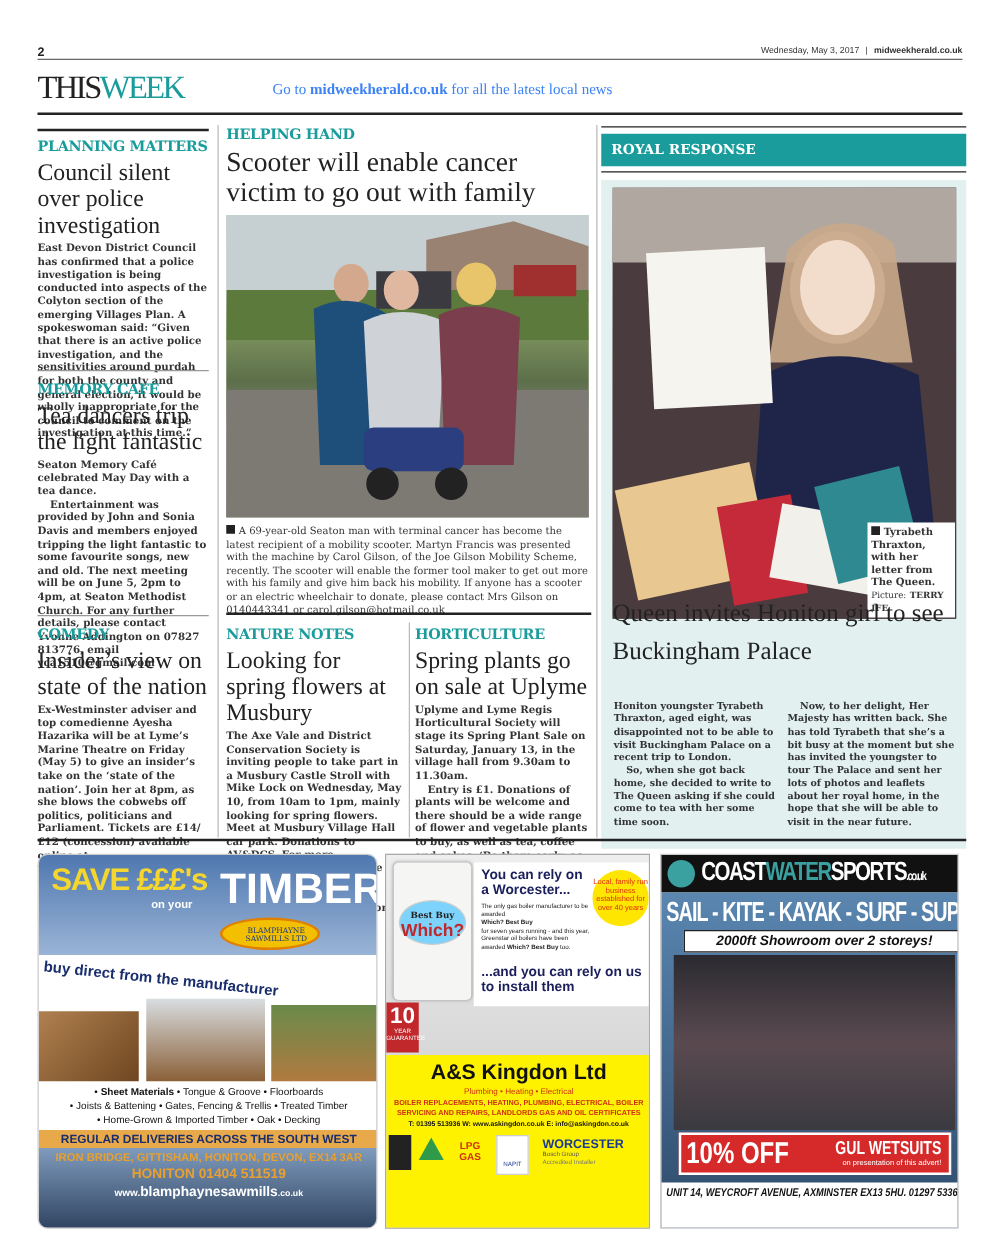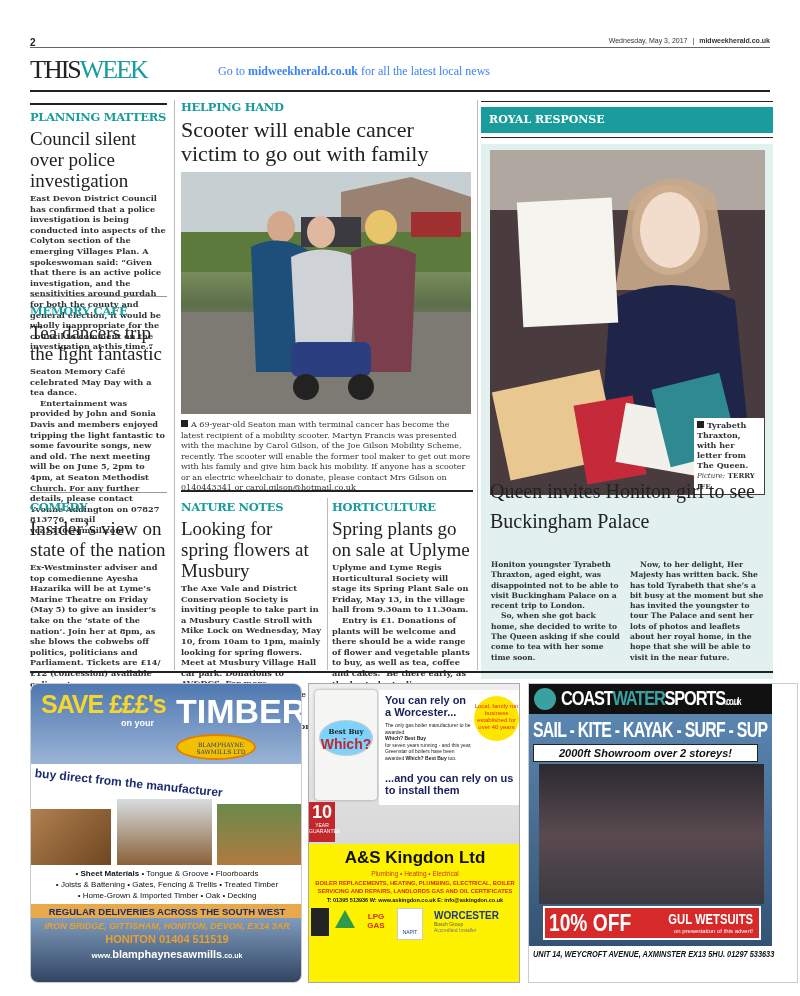--- a/index.html
+++ b/index.html
@@ -32,21 +32,21 @@
   .royal-box { position: absolute; left: 481px; top: 144px; width: 292px; height: 535px; background: #e2f0f0; }
   .royal-banner { position: absolute; left: 481px; top: 107px; width: 292px; height: 26px; background: #1a9c9c; color: #fff; font-weight: bold; font-size: 11px; padding: 6px 8px; font-family: "DejaVu Serif", serif; }
 
   .caption { font-family: "DejaVu Serif", serif; font-size: 8px; line-height: 10.5px; color: #333; }
   .caption .sq { display: inline-block; width: 7px; height: 7px; background: #222; margin-right: 3px; vertical-align: 0; }
 
   
   .ad { position: absolute; overflow: hidden; }
   #ad-timber { left: 30px; top: 683px; width: 272px; height: 300px; background: #fff; border-radius: 8px; border: 1px solid #ccc; }
   #ad-kingdon { left: 308px; top: 683px; width: 212px; height: 300px; border: 1px solid #aaa; background: #e8e8e8; }
-  #ad-coast { left: 528px; top: 683px; width: 270px; height: 300px; border: 1px solid #ccc; background: #fff; }
+  #ad-coast { left: 528px; top: 683px; width: 239px; height: 300px; border: 1px solid #ccc; background: #fff; }
 </style>
 </head>
 <body>
 
 <div class="abs" id="page-num">2</div>
 <div class="abs" id="dateline">
   <span>Wednesday, May 3, 2017</span>
   <span style="margin:0 3px;">|</span>
   <b>midweekherald.co.uk</b>
 </div>
@@ -111,21 +111,21 @@
   <div class="kicker">NATURE NOTES</div>
   <div class="headline" style="margin-top:4px;">Looking for spring flowers at Musbury</div>
   <div class="body" style="margin-top:2px;">The Axe Vale and District Conservation Society is inviting people to take part in a Musbury Castle Stroll with Mike Lock on Wednesday, May 10, from 10am to 1pm, mainly looking for spring flowers. Meet at Musbury Village Hall car park. Donations to AV&amp;DCS. For more information about Axe Vale and District Conservation Society see: www.axevaleconservation.org.uk</div>
 </div>
 <div class="vrule" style="left:327px;top:498px;height:172px;"></div>
 
 <div class="abs" style="left:332px;top:500px;width:142px;">
   <div class="kicker">HORTICULTURE</div>
   <div class="headline" style="margin-top:4px;">Spring plants go on sale at Uplyme</div>
   <div class="body" style="margin-top:2px;">
-    <p>Uplyme and Lyme Regis Horticultural Society will stage its Spring Plant Sale on Friday, May 13, in the village hall from 9.30am to 11.30am.</p>
+    <p>Uplyme and Lyme Regis Horticultural Society will stage its Spring Plant Sale on Saturday, January 13, in the village hall from 9.30am to 11.30am.</p>
     <p class="ind">Entry is £1. Donations of plants will be welcome and there should be a wide range of flower and vegetable plants to buy, as well as tea, coffee and cakes. ‘Be there early, as the best plants disappear quickly’, is the advice.</p>
   </div>
 </div>
 
 <div class="vrule" style="left:477px;top:100px;height:570px;"></div>
 
 <div class="rule" style="left:481px;top:101px;width:292px;height:1px;"></div>
 <div class="royal-banner">ROYAL RESPONSE</div>
 <div class="rule" style="left:481px;top:137px;width:292px;height:1px;"></div>
 <div class="royal-box"></div>
@@ -139,21 +139,21 @@
     <path d="M120 150 Q180 120 245 150 L260 300 L110 300 Z" fill="#1e2548"></path>
     <rect x="30" y="50" width="95" height="125" fill="#f6f4ee" transform="rotate(-3 77 112)"></rect>
     <rect x="10" y="230" width="110" height="90" fill="#e8c890" transform="rotate(-12 65 275)"></rect>
     <rect x="90" y="250" width="60" height="80" fill="#c42a3a" transform="rotate(-10 120 290)"></rect>
     <rect x="130" y="260" width="90" height="60" fill="#f2f0ea" transform="rotate(10 175 290)"></rect>
     <rect x="170" y="230" width="70" height="80" fill="#2e8a90" transform="rotate(-14 205 270)"></rect>
   </svg>
 </div>
 <div class="abs caption" style="left:694px;top:418px;width:70px;background:#fff;padding:2px 3px;font-weight:bold;font-size:8px;line-height:10px;">
   <span class="sq"></span><span>Tyrabeth Thraxton, with her letter from The Queen.</span><br>
-  <span style="font-weight:normal;font-size:7px;font-style:italic;">Picture:</span>
+  <span style="font-weight:normal;font-size:7px;">Picture:</span>
   <span style="font-size:7px;">TERRY IFE</span>
 </div>
 <div class="abs headline" style="left:490px;top:476px;width:280px;font-size:20px;line-height:30px;">Queen invites Honiton girl to see Buckingham Palace</div>
 <div class="abs body" style="left:491px;top:560px;width:132px;font-size:7.6px;line-height:10.3px;">
   <p>Honiton youngster Tyrabeth Thraxton, aged eight, was disappointed not to be able to visit Buckingham Palace on a recent trip to London.</p>
   <p class="ind">So, when she got back home, she decided to write to The Queen asking if she could come to tea with her some time soon.</p>
 </div>
 <div class="abs body" style="left:630px;top:560px;width:135px;font-size:7.6px;line-height:10.3px;">
   <p class="ind">Now, to her delight, Her Majesty has written back. She has told Tyrabeth that she’s a bit busy at the moment but she has invited the youngster to tour The Palace and sent her lots of photos and leaflets about her royal home, in the hope that she will be able to visit in the near future.</p>
 </div>
@@ -170,21 +170,21 @@
   <div style="position:absolute;left:0;top:125px;width:80px;height:56px;background:linear-gradient(135deg,#b08050,#6e4620);"></div>
   <div style="position:absolute;left:86px;top:115px;width:95px;height:66px;background:linear-gradient(180deg,#d8dde0,#8a6038);"></div>
   <div style="position:absolute;left:186px;top:120px;width:86px;height:61px;background:linear-gradient(180deg,#6a8a4a,#b07a40);"></div>
   <div style="position:absolute;left:0;top:184px;width:272px;text-align:center;font-family:'Liberation Sans',sans-serif;font-size:8px;line-height:11px;color:#111;">
     <div>• <b>Sheet Materials</b><span> • Tongue &amp; Groove • Floorboards</span></div>
     <div>• Joists &amp; Battening • Gates, Fencing &amp; Trellis • Treated Timber</div>
     <div>• Home-Grown &amp; Imported Timber • Oak • Decking</div>
   </div>
   <div style="position:absolute;left:0;top:220px;width:272px;height:80px;background:linear-gradient(180deg,#e8a94a 0,#e8a94a 14px,#7f9bbd 14px,#2f4360 100%);text-align:center;font-family:'Liberation Sans',sans-serif;font-weight:bold;">
     <div style="font-size:9.5px;color:#1a2e6e;padding-top:2px;">REGULAR DELIVERIES ACROSS THE SOUTH WEST</div>
-    <div style="font-size:9px;color:#e8a030;margin-top:4px;font-style:italic;">IRON BRIDGE, GITTISHAM, HONITON, DEVON, EX14 3AR</div>
+    <div style="font-size:9px;color:#e8a030;margin-top:4px;">IRON BRIDGE, GITTISHAM, HONITON, DEVON, EX14 3AR</div>
     <div style="font-size:11px;color:#e8a030;margin-top:2px;">HONITON 01404 511519</div>
     <div style="font-size:11px;color:#fff;margin-top:3px;"><span style="font-size:8px;">www.</span><span>blamphaynesawmills</span><span style="font-size:7px;">.co.uk</span></div>
   </div>
 </div>
 
 <div class="ad" id="ad-kingdon">
   <div style="position:absolute;left:0;top:0;width:212px;height:160px;background:linear-gradient(180deg,#eee,#d8d8d8);"></div>
   <div style="position:absolute;left:6px;top:6px;width:62px;height:110px;background:#f5f5f3;border-radius:4px;box-shadow:0 0 3px #999;">
     <div style="position:absolute;left:4px;top:30px;width:54px;height:36px;border-radius:50%;background:#7dd3fc;border:1px solid #ccc;text-align:center;font-size:7px;font-weight:bold;padding-top:6px;">
       <div>Best Buy</div>
@@ -220,21 +220,21 @@
     </div>
   </div>
 </div>
 
 <div class="ad" id="ad-coast">
   <div style="position:absolute;left:0;top:0;width:243px;height:30px;background:#111;"></div>
   <div style="position:absolute;left:5px;top:4px;width:22px;height:22px;border-radius:50%;background:#3aa0a0;"></div>
   <div style="position:absolute;left:32px;top:2px;font-family:'Liberation Sans',sans-serif;font-weight:bold;font-size:21px;letter-spacing:-1.5px;color:#fff;transform:scaleX(0.78);transform-origin:left;"><span>COAST</span><span style="color:#3aa0a0;">WATER</span><span>SPORTS</span><span style="font-size:10px;">.co.uk</span></div>
   <div style="position:absolute;left:0;top:30px;width:243px;height:270px;background:linear-gradient(180deg,#5a86b0,#2e4a6a);"></div>
   <div style="position:absolute;left:4px;top:33px;font-family:'Liberation Sans',sans-serif;font-weight:bold;font-size:22px;color:#fff;transform:scaleX(0.72);transform-origin:left;white-space:nowrap;letter-spacing:-1px;">SAIL - KITE - KAYAK - SURF - SUP</div>
-  <div style="position:absolute;left:4px;top:60px;width:225px;height:18px;background:#fff;border:1px solid #222;text-align:center;font-family:'Liberation Sans',sans-serif;font-weight:bold;font-style:italic;font-size:11px;line-height:16px;color:#111;">2000ft Showroom over 2 storeys!</div>
+  <div style="position:absolute;left:18px;top:60px;width:225px;height:18px;background:#fff;border:1px solid #222;text-align:center;font-family:'Liberation Sans',sans-serif;font-weight:bold;font-style:italic;font-size:11px;line-height:16px;color:#111;">2000ft Showroom over 2 storeys!</div>
   <div style="position:absolute;left:10px;top:80px;width:225px;height:140px;background:linear-gradient(180deg,#2a2a30,#5a4a50 50%,#3a3a40);"></div>
   <div style="position:absolute;left:14px;top:222px;width:218px;height:34px;background:#d62a2a;border:2px solid #fff;">
     <div style="position:absolute;left:4px;top:1px;font-family:'Liberation Sans',sans-serif;font-weight:bold;font-size:24px;color:#fff;transform:scaleX(0.8);transform-origin:left;">10% OFF</div>
     <div style="position:absolute;right:6px;top:2px;font-family:'Liberation Sans',sans-serif;font-weight:bold;font-size:15px;color:#fff;transform:scaleX(0.75);transform-origin:right;">GUL WETSUITS</div>
     <div style="position:absolute;right:6px;top:20px;font-family:'Liberation Sans',sans-serif;font-size:6px;color:#fff;">on presentation of this advert!</div>
   </div>
   <div style="position:absolute;left:0;top:262px;width:243px;height:38px;background:#fff;"></div>
   <div style="position:absolute;left:4px;top:265px;font-family:'Liberation Sans',sans-serif;font-weight:bold;font-style:italic;font-size:9px;color:#111;white-space:nowrap;transform:scaleX(0.82);transform-origin:left;">UNIT 14, WEYCROFT AVENUE, AXMINSTER EX13 5HU.  01297 533633</div>
 </div>
 

